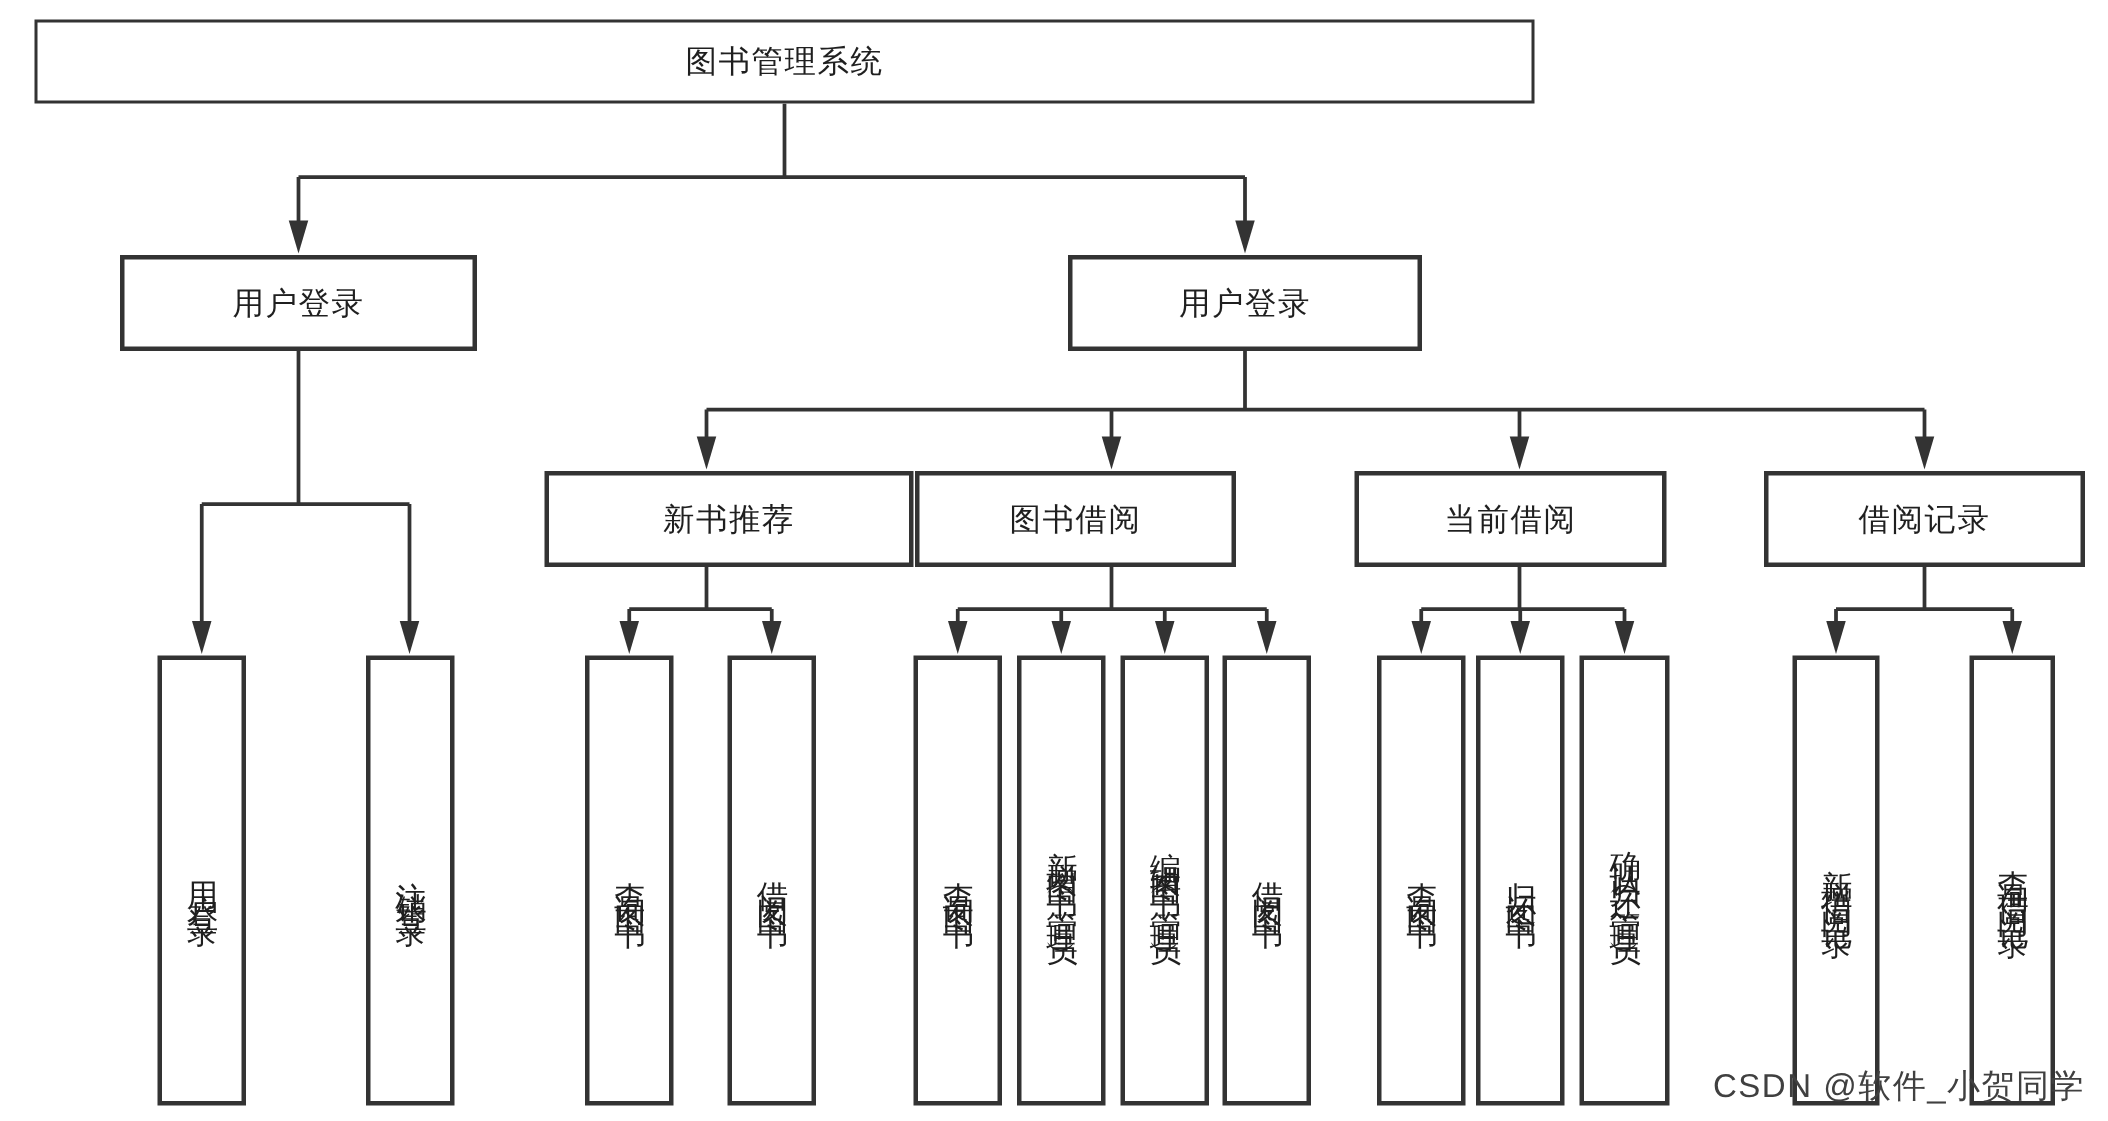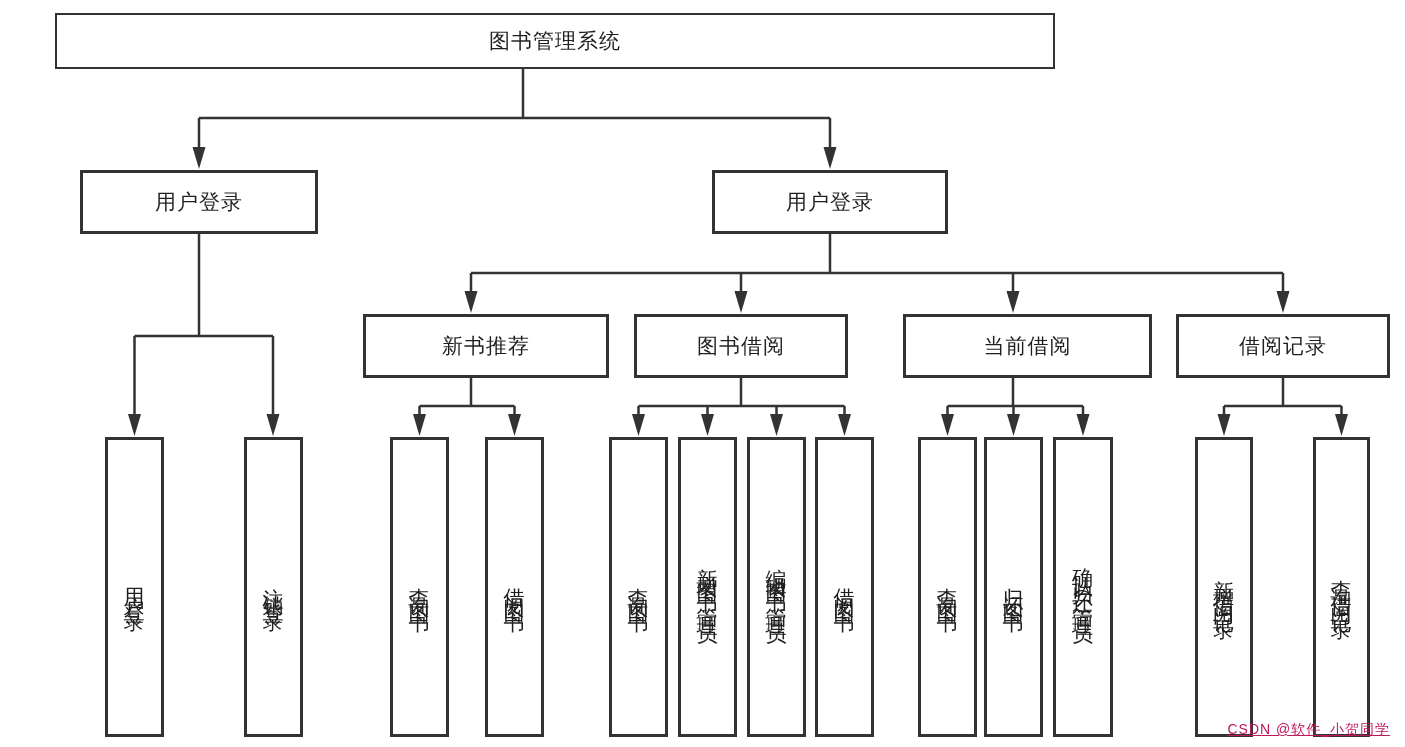--- a/index.html
+++ b/index.html
@@ -36,51 +36,50 @@
   }
   .v-node {
     writing-mode: vertical-rl;
     text-orientation: mixed;
     font-size: 21px;
     letter-spacing: 8px;
     line-height: 1;
   }
   .leaf { top: 437px; height: 300px; }
 
-  .n-root    { left: 23px;   top: 13px;  width: 1000px; height: 56px; border-width: 2px; margin-left: 32px; }
+  .n-root    { left: 23px;   top: 13px;  width: 1000px; height: 56px; border-width: 2px; }
   .n-login   { left: 80px;   top: 170px; width: 238px;  height: 64px; }
   .n-mgmt    { left: 712px;  top: 170px; width: 236px;  height: 64px; }
   .n-rec     { left: 363px;  top: 314px; width: 246px;  height: 64px; }
-  .n-borrow  { left: 634px;  top: 314px; width: 214px;  height: 64px; }
-  .n-current { left: 903px;  top: 314px; width: 249px;  height: 64px; font-family: Liberation Serif, serif; }
+  .n-borrow  { left: 610px;  top: 314px; width: 214px;  height: 64px; }
+  .n-current { left: 903px;  top: 314px; width: 208px;  height: 64px; font-family: Liberation Serif, serif; }
   .n-records { left: 1176px; top: 314px; width: 214px;  height: 64px; }
 
   .n-login-1 { left: 105px;  width: 59px; }
   .n-login-2 { left: 244px;  width: 59px; }
   .n-rec-1   { left: 390px;  width: 59px; }
   .n-rec-2   { left: 485px;  width: 59px; }
   .n-bor-1   { left: 609px;  width: 59px; }
   .n-bor-2   { left: 678px;  width: 59px; }
   .n-bor-3   { left: 747px;  width: 59px; }
   .n-bor-4   { left: 815px;  width: 59px; }
   .n-cur-1   { left: 918px;  width: 59px; }
   .n-cur-2   { left: 984px;  width: 59px; }
   .n-cur-3   { left: 1053px; width: 60px; }
   .n-recs-1  { left: 1195px; width: 58px; }
   .n-recs-2  { left: 1313px; width: 57px; }
 
   .watermark {
     position: absolute;
     right: 15px;
     bottom: 8px;
-    font-size: 14px;
-    color: #be185d;
+    font-size: 22px;
+    color: #404040;
     letter-spacing: 1px;
     white-space: nowrap;
-    text-decoration: underline;
   }
 </style>
 </head>
 <body>
 
 <div id="canvas">
 
   <svg id="edges" viewBox="0 0 1405 747" xmlns="http://www.w3.org/2000/svg">
     <g stroke="#333333" stroke-width="2.5" fill="none">
       <path d="M523 69 V118 M199 118 H830 M199 118 V151 M830 118 V151"></path>

